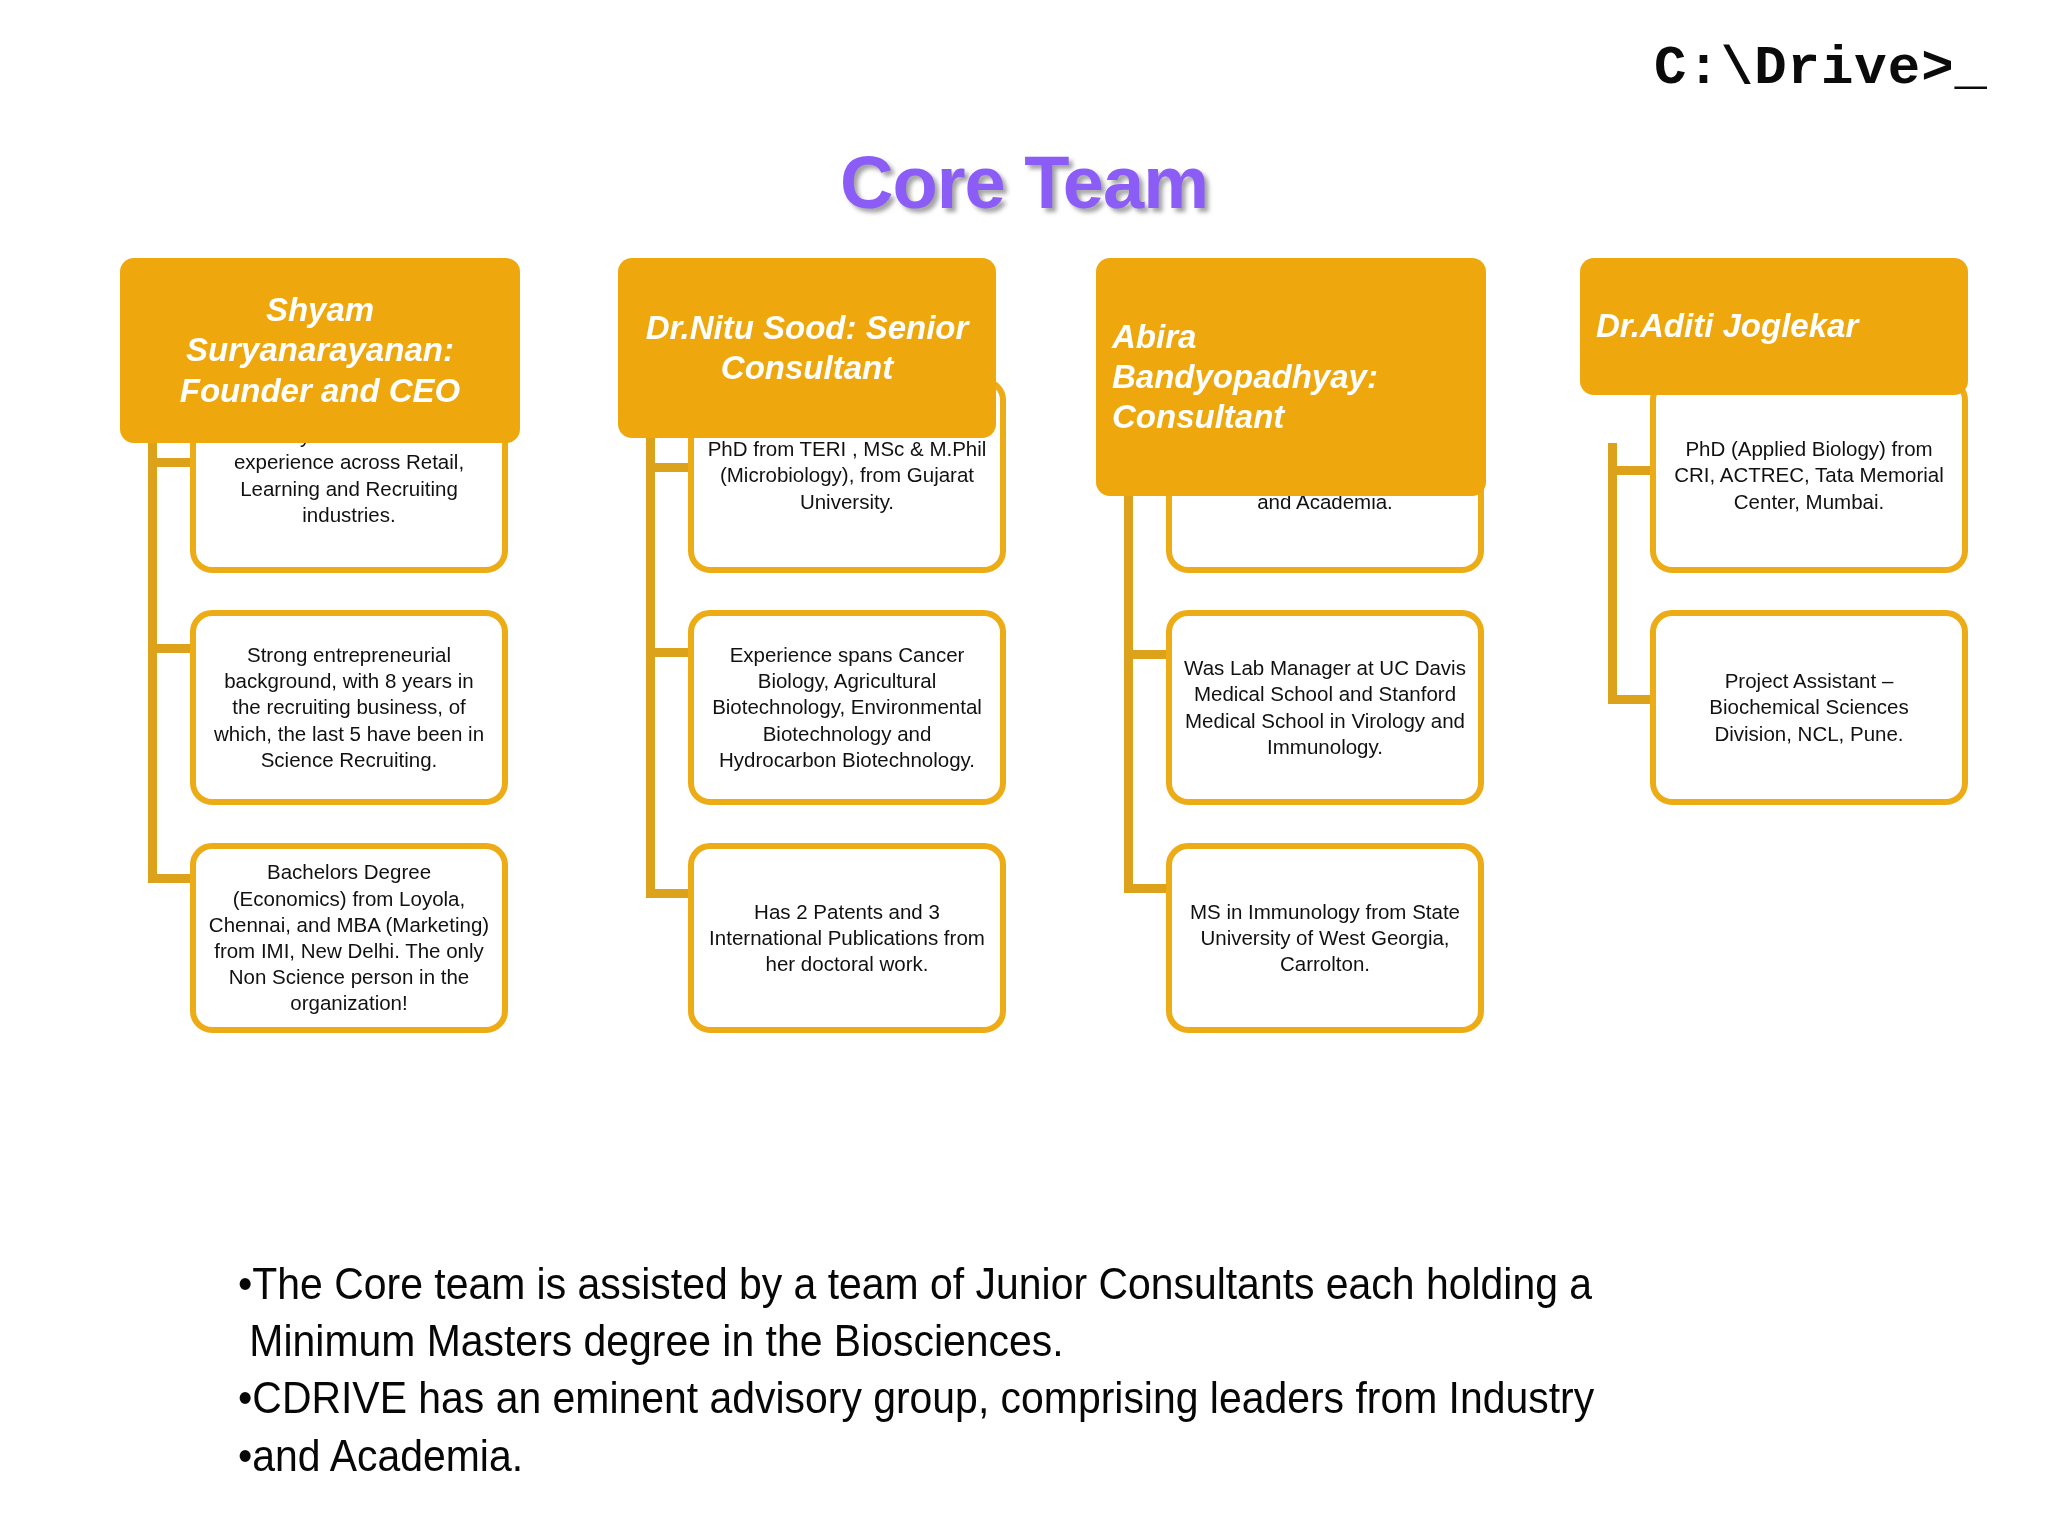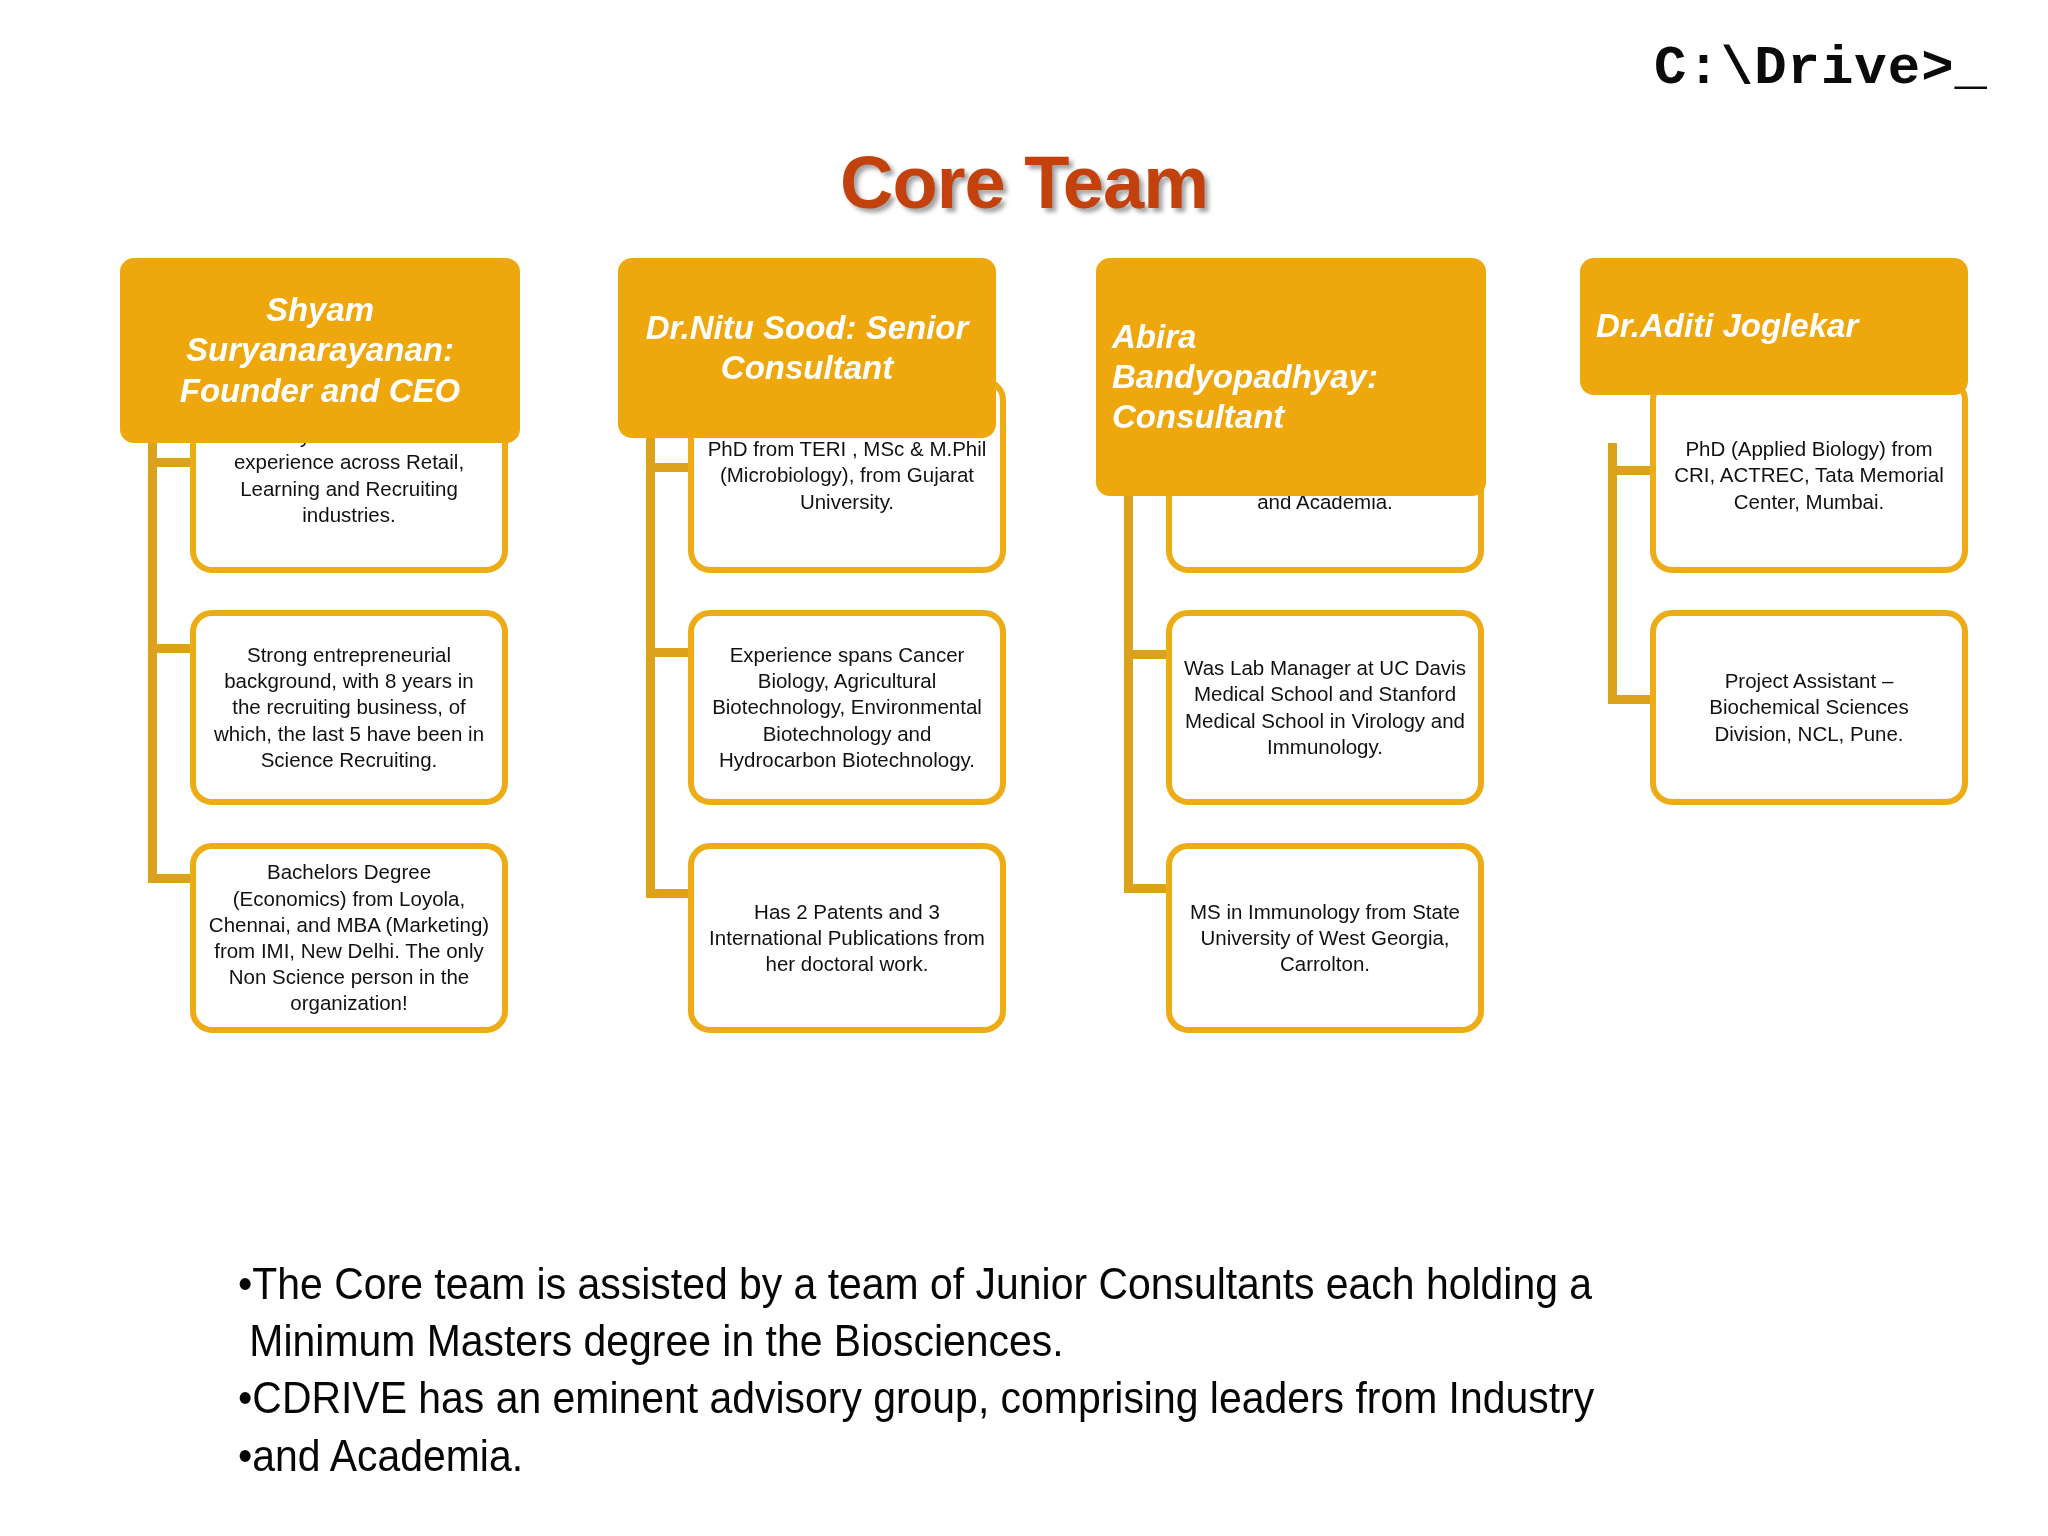--- a/index.html
+++ b/index.html
@@ -31,21 +31,21 @@
 
   
   .page-title {
     position: absolute;
     top: 140px;
     left: 0;
     width: 2048px;
     text-align: center;
     font-size: 74px;
     font-weight: bold;
-    color: #c2410c;
+    color: #8b5cf6;
     text-shadow: 4px 4px 4px rgba(90,90,90,0.55);
     letter-spacing: -1px;
   }
 
   
   .columns {
     position: absolute;
     top: 258px;
     left: 12px;
     width: 2048px;

